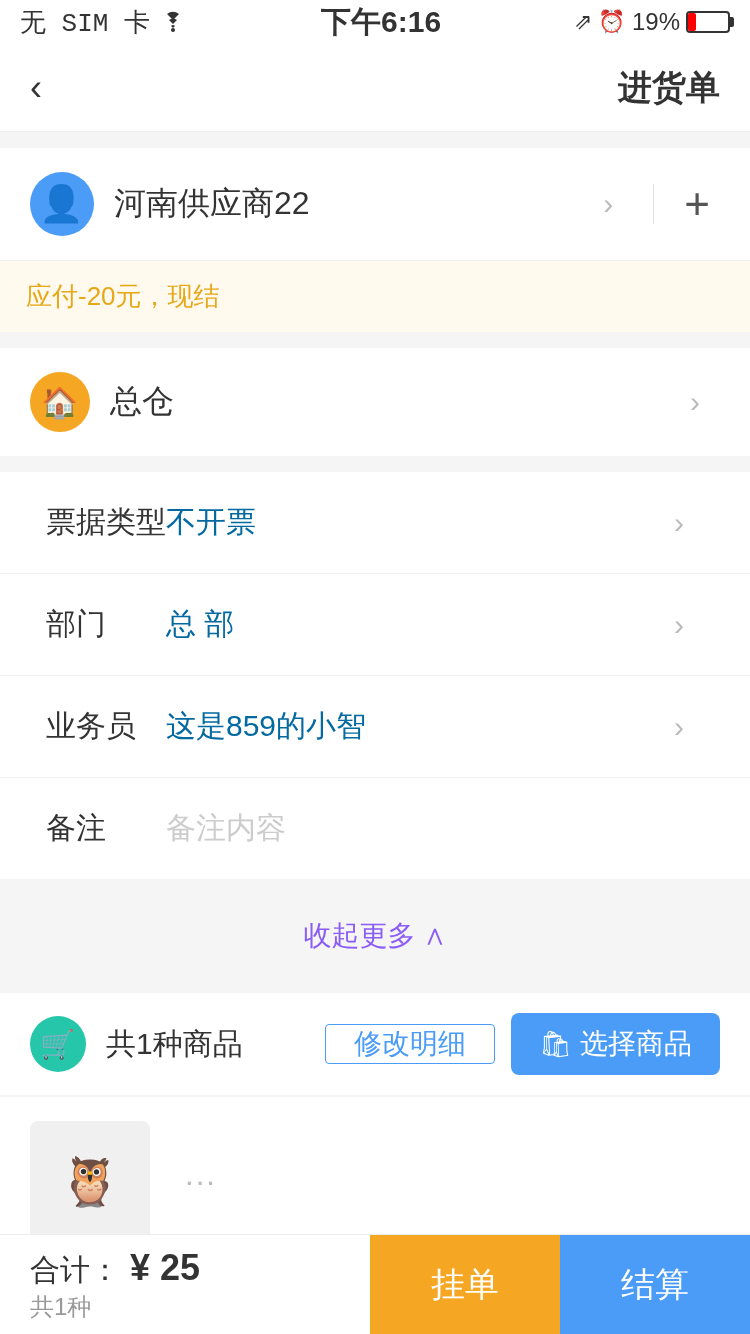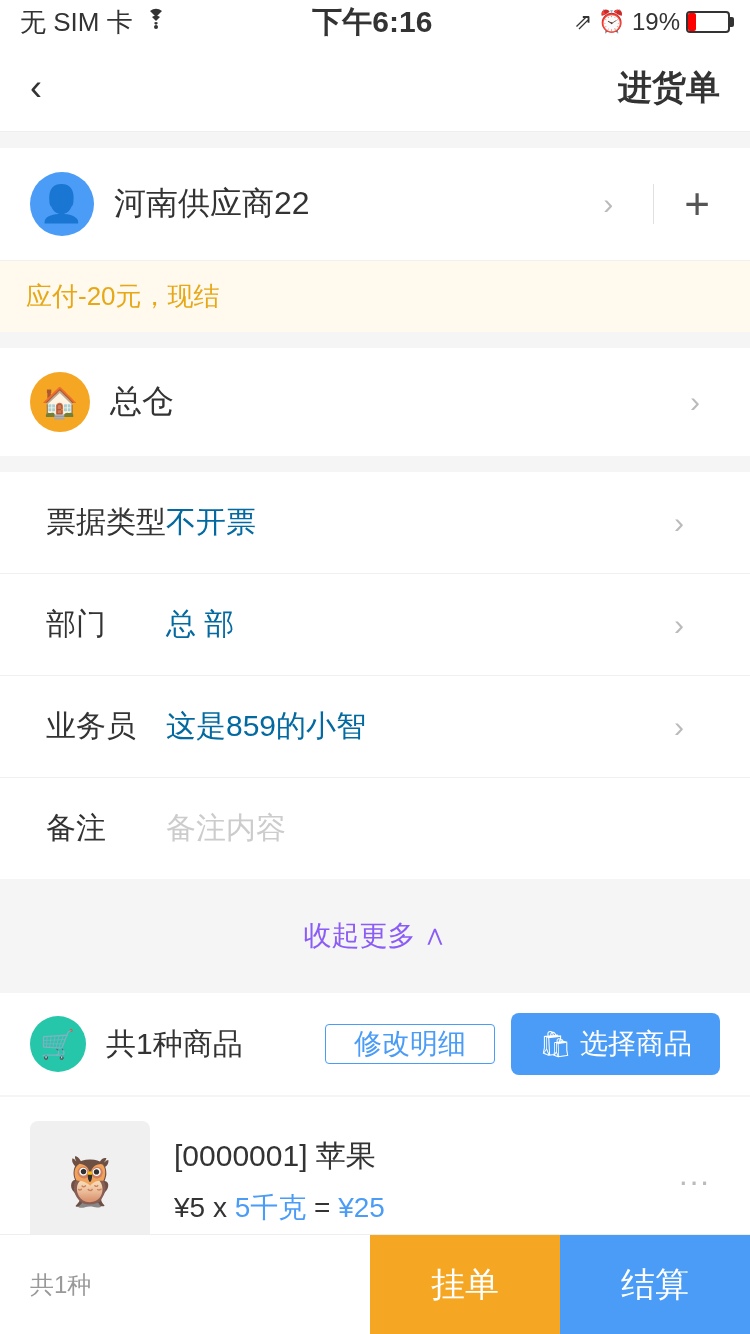--- a/index.html
+++ b/index.html
@@ -17,21 +17,21 @@
     .status-bar {
       width: 750px;
       height: 44px;
       background: #fff;
       display: flex;
       align-items: center;
       justify-content: space-between;
       padding: 0 20px;
       font-size: 26px;
     }
-    .status-left { display: flex; align-items: flex-start; gap: 8px; }
+    .status-left { display: flex; align-items: flex-end; gap: 8px; font-family: Liberation Mono, monospace; }
     .status-center { font-size: 30px; font-weight: 600; }
     .status-right { display: flex; align-items: center; gap: 6px; font-size: 24px; }
     .battery {
       width: 44px; height: 22px; border: 2px solid #333; border-radius: 4px;
       position: relative; display: inline-flex; align-items: center;
     }
     .battery::after {
       content: ''; position: absolute; right: -6px; top: 50%; transform: translateY(-50%);
       width: 4px; height: 10px; background: #333; border-radius: 0 2px 2px 0;
     }
@@ -336,33 +336,29 @@
     <button class="btn-primary">
       <span style="font-size:26px;">🛍</span>
       <span>选择商品</span>
     </button>
   </div>
 
   <div class="product-item">
     <div class="product-thumb">
       <span class="product-thumb-owl">🦉</span>
     </div>
-    <div class="product-info">
-      <div class="product-name">
-        <span>[0000001] </span><span>苹果</span>
-      </div>
-      <div class="product-price">
-        <span>¥5 x </span><span class="highlight">5千克</span><span> = </span><span class="highlight">¥25</span>
-      </div>
-    </div>
     <span class="product-more">···</span>
   </div>
 
   <div class="spacer-bottom"></div>
 </div>
 
 <div class="bottom-bar">
   <div class="bottom-total">
+    <div class="bottom-total-line1">
+      <span>合计：</span>
+      <span class="bottom-total-amount">¥ 25</span>
+    </div>
     <div class="bottom-total-line2">共1种</div>
   </div>
   <div class="bottom-btn-pending">挂单</div>
   <div class="bottom-btn-settle">结算</div>
 </div>
 
 </body></html>

